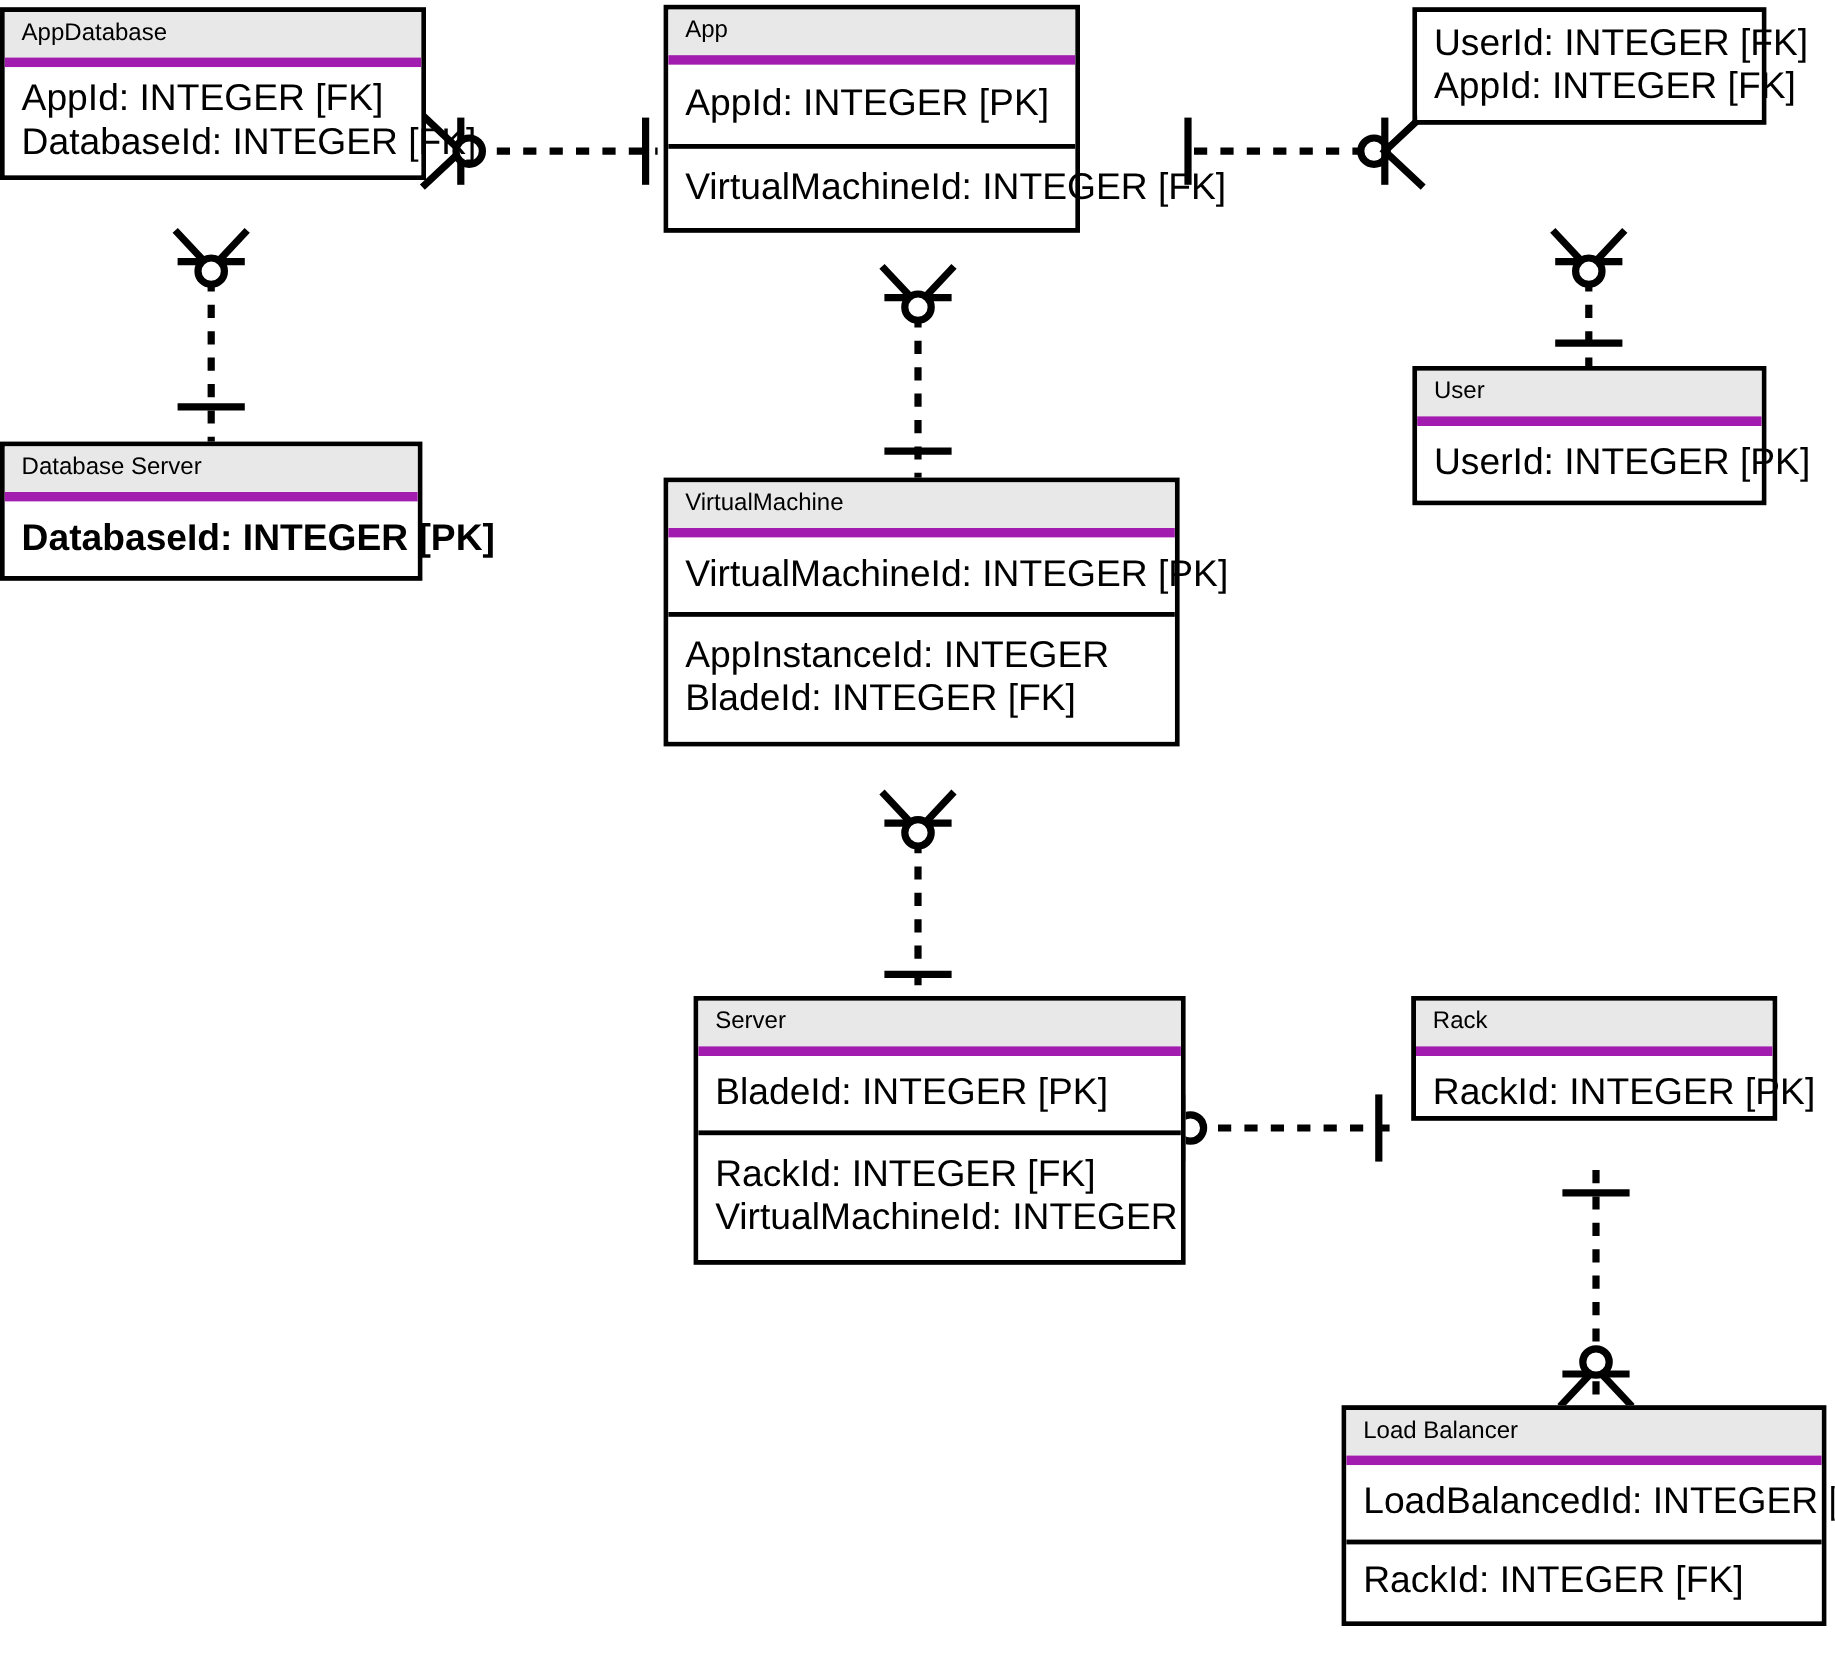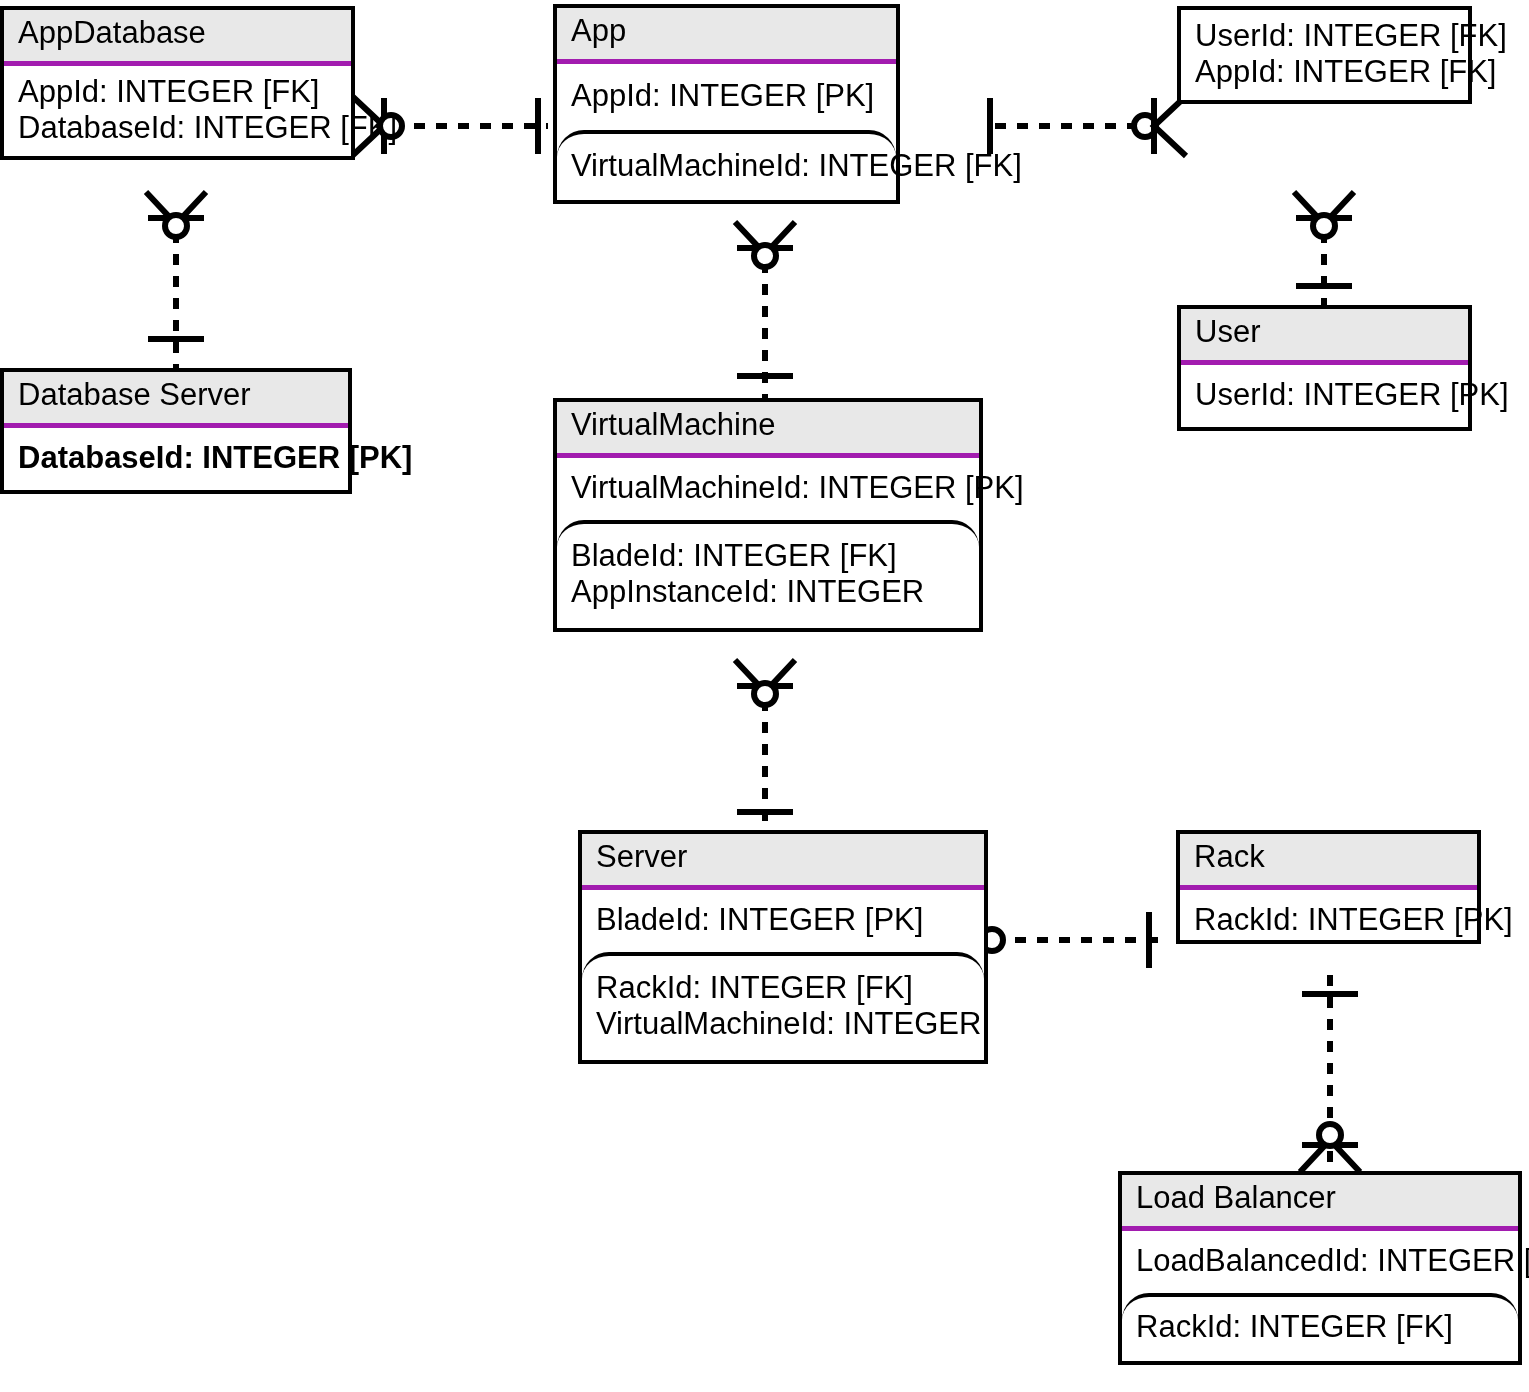--- a/index.html
+++ b/index.html
@@ -29,38 +29,37 @@
     position: absolute;
     box-sizing: border-box;
     border: 4px solid #000000;
     background: #ffffff;
     z-index: 5;
   }
   .entity-title {
     background: #e8e8e8;
     box-sizing: border-box;
     padding: 6px 14px 10px 14px;
-    font-size: 31px;
+    font-size: 20px;
     line-height: 1.12;
     color: #000000;
-    border-bottom: 5px solid #a21caf;
+    border-bottom: 8px solid #a21caf;
     white-space: nowrap;
   }
   .entity-section {
     box-sizing: border-box;
     padding: 8px 14px 10px 14px;
     font-size: 31px;
     line-height: 1.16;
     color: #000000;
     background: #ffffff;
     white-space: nowrap;
   }
   .entity-section + .entity-section {
     border-top: 4px solid #000000;
-    border-radius: 27px;
   }
   .attr-line {
     display: block;
     white-space: nowrap;
   }
 </style>
 </head>
 <body>
 
 <div id="canvas">
@@ -177,22 +176,22 @@
       <span class="attr-line">DatabaseId: INTEGER [PK]</span>
     </div>
   </div>
 
   <div class="entity" style="left:553px; top:398px; width:430px;">
     <div class="entity-title">VirtualMachine</div>
     <div class="entity-section" style="padding-top:12px; padding-bottom:14px;">
       <span class="attr-line">VirtualMachineId: INTEGER [PK]</span>
     </div>
     <div class="entity-section" style="padding-top:14px; padding-bottom:18px;">
+      <span class="attr-line">AppInstanceId: INTEGER</span>
       <span class="attr-line">BladeId: INTEGER [FK]</span>
-      <span class="attr-line">AppInstanceId: INTEGER</span>
     </div>
   </div>
 
   <div class="entity" style="left:578px; top:830px; width:410px;">
     <div class="entity-title">Server</div>
     <div class="entity-section" style="padding-top:12px; padding-bottom:14px;">
       <span class="attr-line">BladeId: INTEGER [PK]</span>
     </div>
     <div class="entity-section" style="padding-top:14px; padding-bottom:18px;">
       <span class="attr-line">RackId: INTEGER [FK]</span>

